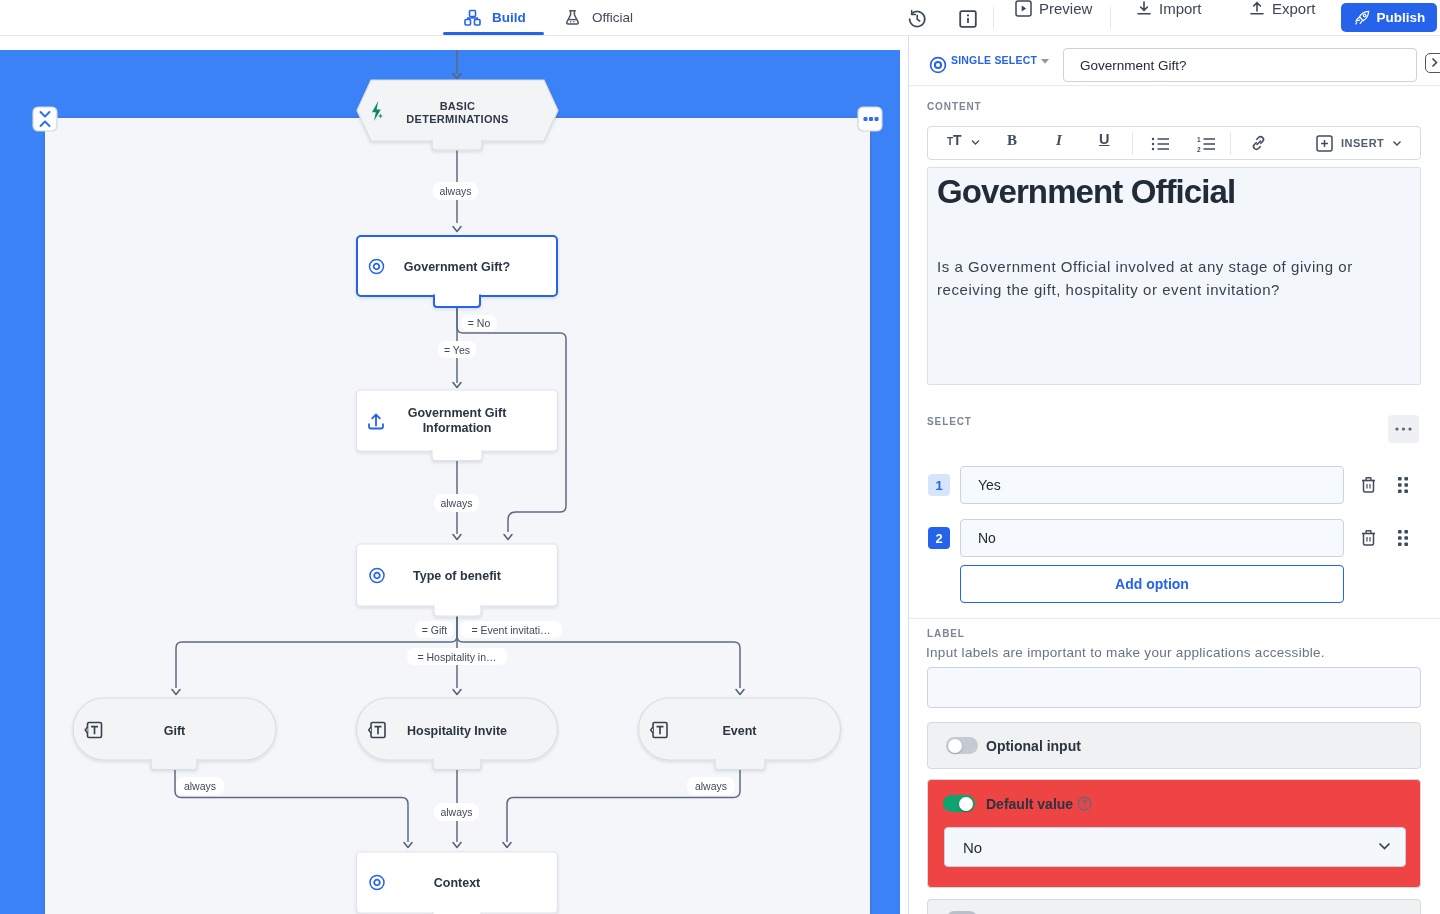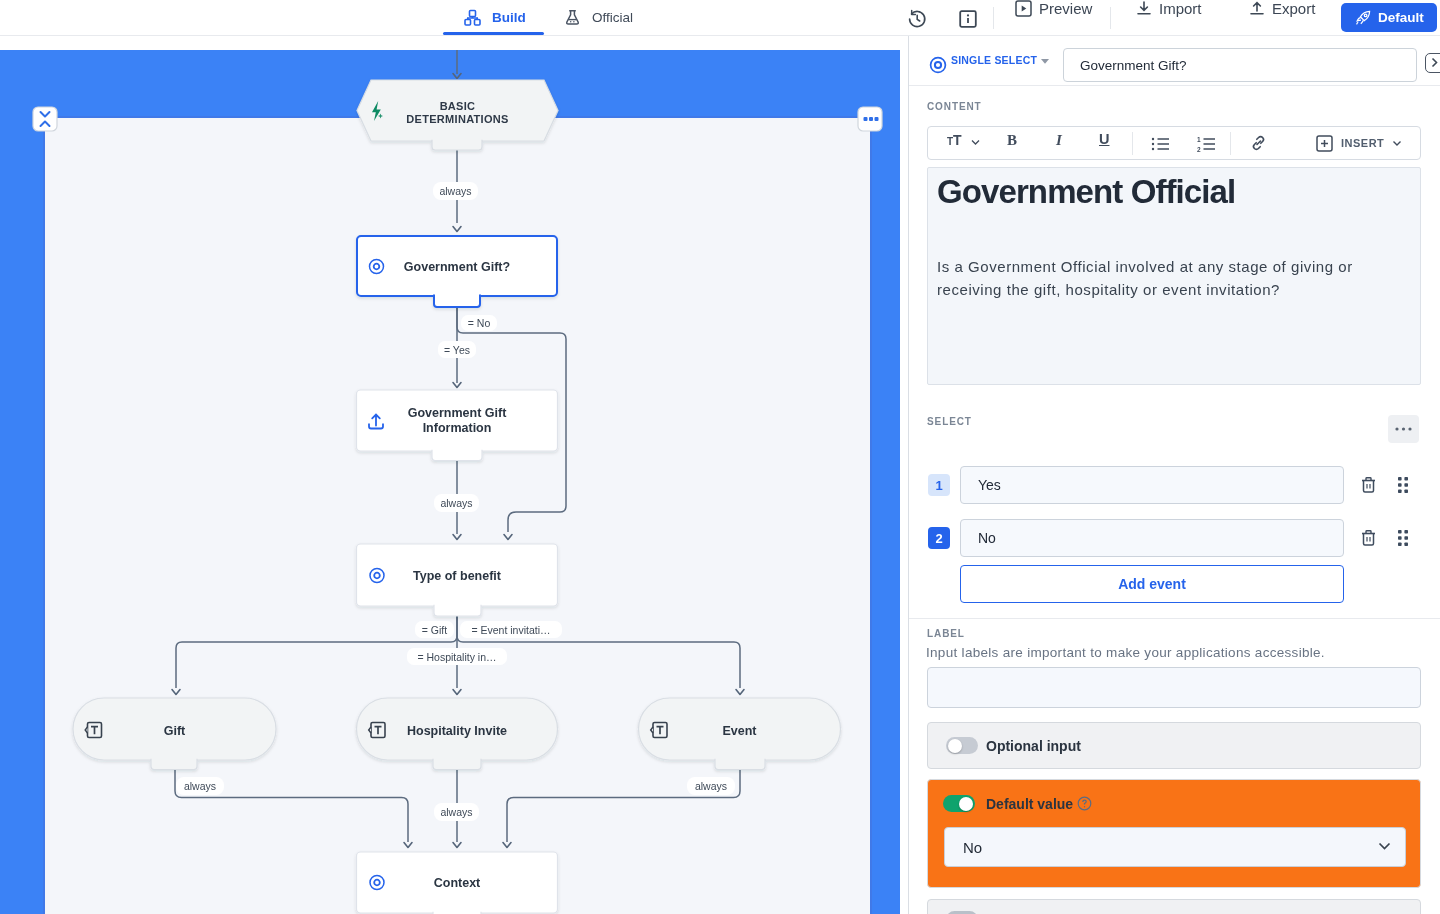--- a/index.html
+++ b/index.html
@@ -86,21 +86,21 @@
       </svg>
       <span>Export</span>
     </div>
     <div class="abs" style="left:1341px; top:3px; width:96px; height:29px; background:#2563eb; border-radius:5px;
       display:flex; align-items:center; justify-content:center; gap:6px; color:#fff; font-size:13.5px; font-weight:700;">
       <svg width="18" height="18" viewBox="0 0 18 18" fill="none" stroke="#fff" stroke-width="1.25">
         <path d="M10.2 11.6 L6.4 7.8 Q9.6 2.6 15.6 2.4 Q15.4 8.4 10.2 11.6 Z"></path>
         <circle cx="11.6" cy="6.4" r="1.3"></circle>
         <path d="M6.6 8.6 Q4.4 8.6 3.2 12 Q5.6 11.2 7 11.2 M6.8 14.8 Q8 13.6 9.4 11.4 M2.6 15.4 Q3 13.8 4.2 13.2"></path>
       </svg>
-      <span>Default</span>
+      <span>Publish</span>
     </div>
   </div>
 
   <div id="canvas">
   <svg width="900" height="878" viewBox="0 36 900 878" font-family="Liberation Sans, sans-serif">
     <defs>
       <filter id="ns" x="-20%" y="-20%" width="140%" height="160%">
         <feDropShadow dx="0" dy="1.5" stdDeviation="1.8" flood-color="#1e293b" flood-opacity="0.13"></feDropShadow>
       </filter>
       <g id="ah" fill="none" stroke="#55657a" stroke-width="1.6" stroke-linecap="round" stroke-linejoin="round">
@@ -352,36 +352,36 @@
     <svg class="abs" style="left:488px; top:493px;" width="12" height="18" viewBox="0 0 12 18" fill="#3d4b5e">
       <rect x="1" y="1" width="3.6" height="3.6" rx="0.8"></rect>
         <rect x="7.4" y="1" width="3.6" height="3.6" rx="0.8"></rect>
       <rect x="1" y="7.2" width="3.6" height="3.6" rx="0.8"></rect>
         <rect x="7.4" y="7.2" width="3.6" height="3.6" rx="0.8"></rect>
       <rect x="1" y="13.4" width="3.6" height="3.6" rx="0.8"></rect>
         <rect x="7.4" y="13.4" width="3.6" height="3.6" rx="0.8"></rect>
     </svg>
 
     <div class="abs" style="left:51px; top:529px; width:384px; height:38px; border:1px solid #2563eb; border-radius:4px;
-      display:flex; align-items:center; justify-content:center; color:#2563eb; font-size:14px; font-weight:700;">Add event</div>
+      display:flex; align-items:center; justify-content:center; color:#2563eb; font-size:14px; font-weight:700;">Add option</div>
 
     <div class="abs" style="left:0; top:582px; width:540px; height:1px; background:#e8eaee;"></div>
 
     <div class="seclbl" style="left:18px; top:592px;">LABEL</div>
     <div class="abs" style="left:17px; top:609px; font-size:13.5px; letter-spacing:0.3px; color:#687383;text-align:right;">Input labels are important to make your applications accessible.</div>
     <div class="inp" style="left:18px; top:631px; width:494px; height:41px; background:#f5f8fd;"></div>
 
     <div class="card" style="left:18px; top:686px; width:494px; height:47px; background:#f0f1f3;">
       <div class="toggle" style="left:18px; top:14px; background:#c6cbd3;">
           <div class="knob" style="left:2px;"></div>
         </div>
       <div class="ctl" style="left:58px; top:15px;">Optional input</div>
     </div>
 
-    <div class="card" style="left:18px; top:743px; width:494px; height:109px; background:#f97316;">
+    <div class="card" style="left:18px; top:743px; width:494px; height:109px; background:#ef4444;">
       <div class="toggle" style="left:15px; top:15px; background:#0fa36d;">
           <div class="knob" style="right:2px;"></div>
         </div>
       <div class="ctl" style="left:58px; top:16px;">Default value</div>
       <svg class="abs" style="left:149px; top:16px;" width="15" height="15" viewBox="0 0 15 15" fill="none" stroke="#5b6b82" stroke-width="1.2">
         <circle cx="7.5" cy="7.5" r="6.3"></circle>
         <path d="M5.8 6 q0 -1.8 1.7 -1.8 q1.7 0 1.7 1.6 q0 1.1 -1.7 1.7 v1"></path>
         <circle cx="7.5" cy="10.7" r="0.7" fill="#5b6b82" stroke="none"></circle>
       </svg>
       <div class="abs" style="left:16px; top:47px; width:462px; height:40px; background:#f4f7fc; border:1px solid #c9cfd8; border-radius:4px;

